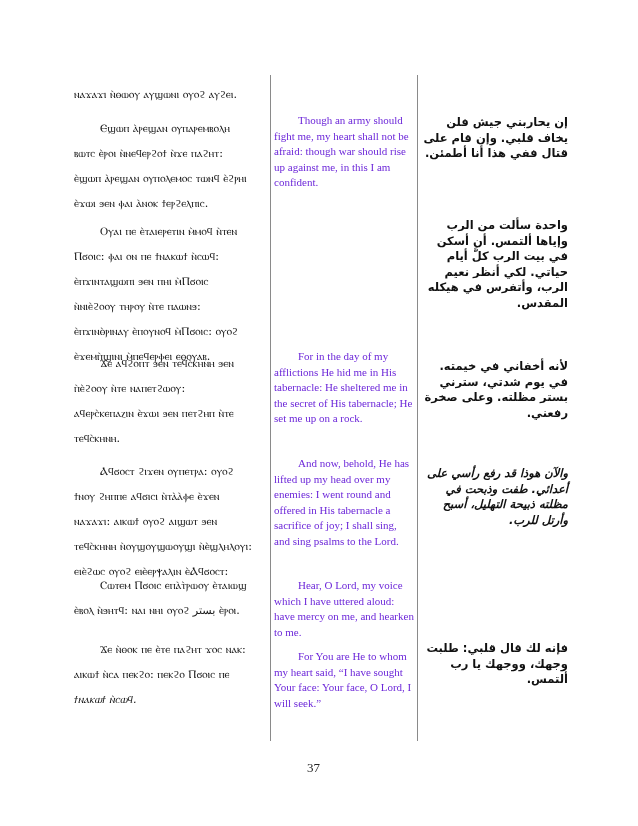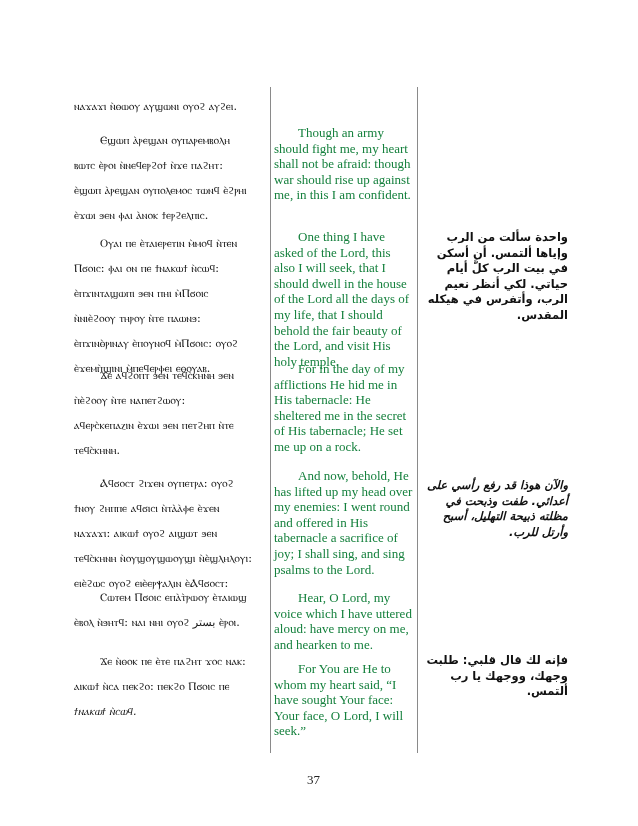--- a/index.html
+++ b/index.html
@@ -1,24 +1,24 @@
 <!DOCTYPE html>
 <html><head>
 <meta charset="utf-8">
 <style>
   html, body { margin: 0; padding: 0; background: #ffffff; }
   body { width: 638px; height: 826px; position: relative; overflow: hidden; color: #111; }
-  .page { position: absolute; left: 0; top: 12px; width: 638px; height: 620px; }
+  .page { position: absolute; left: 0; top: 0; width: 638px; height: 620px; }
   .divider { position: absolute; top: 75px; height: 666px; width: 1px; background: #8a8a8a; }
   .divider.d1 { left: 270px; }
   .divider.d2 { left: 417px; }
   .coptic { position: absolute; font-family: "DejaVu Serif", serif; font-size: 11.2px; color: #1a1a1a; }
   .coptic .line { position: absolute; left: 0; white-space: nowrap; }
   .coptic .line.indent { left: 26px; }
-  .english { position: absolute; left: 274px; width: 140px; font-family: "Liberation Serif", serif; font-size: 13px; line-height: 15.6px; color: #15803d; }
+  .english { position: absolute; left: 274px; width: 140px; font-family: "Liberation Serif", serif; font-size: 11px; line-height: 15.6px; color: #6d28d9; }
   .english .indent { display: inline-block; width: 24px; }
   .arabic { position: absolute; left: 422px; width: 146px; direction: rtl; text-align: right; font-family: "DejaVu Sans", sans-serif; font-weight: bold; font-size: 11.5px; line-height: 15.5px; color: #111; }
   .page-number { position: absolute; left: 307px; top: 760px; font-family: "Liberation Serif", serif; font-size: 13px; color: #222; }
 </style>
 </head>
 <body>
 
 <div class="page">
 
   <div class="divider d1"></div>
@@ -28,39 +28,40 @@
     <div class="line" style="top:0;">ⲛⲁϫⲁϫⲓ ⲛ̀ⲑⲱⲟⲩ ⲁⲩϣⲱⲛⲓ ⲟⲩⲟϩ ⲁⲩϩⲉⲓ.</div>
   </div>
 
   <div class="coptic" style="left:74px; top:122px;">
     <div class="line indent" style="top:0;">Ⲉϣⲱⲡ ⲁ̀ⲣⲉϣⲁⲛ ⲟⲩⲡⲁⲣⲉⲙⲃⲟⲗⲏ</div>
     <div class="line" style="top:25px;">ⲃⲱⲧⲥ ⲉ̀ⲣⲟⲓ ⲛ̀ⲛⲉϥⲉⲣϩⲟϯ ⲛ̀ϫⲉ ⲡⲁϩⲏⲧ:</div>
     <div class="line" style="top:50px;">ⲉ̀ϣⲱⲡ ⲁ̀ⲣⲉϣⲁⲛ ⲟⲩⲡⲟⲗⲉⲙⲟⲥ ⲧⲱⲛϥ ⲉ̀ϩⲣⲏⲓ</div>
     <div class="line" style="top:75px;">ⲉ̀ϫⲱⲓ ϧⲉⲛ ⲫⲁⲓ ⲁ̀ⲛⲟⲕ ϯⲉⲣϩⲉⲗⲡⲓⲥ.</div>
   </div>
   <div class="english" style="top:113px;"><span class="indent"></span><span>Though an army should fight me, my heart shall not be afraid: though war should rise up against me, in this I am confident.</span></div>
+  <div class="arabic" style="top:115px;">إن يحاربني جيش فلن يخاف قلبي. وإن قام على قتال ففي هذا أنا أطمئن.</div>
 
   <div class="coptic" style="left:74px; top:225px;">
     <div class="line indent" style="top:0;">Ⲟⲩⲁⲓ ⲡⲉ ⲉ̀ⲧⲁⲓⲉⲣⲉⲧⲓⲛ ⲙ̀ⲙⲟϥ ⲛ̀ⲧⲉⲛ</div>
     <div class="line" style="top:25px;">Ⲡϭⲟⲓⲥ: ⲫⲁⲓ ⲟⲛ ⲡⲉ ϯⲛⲁⲕⲱϯ ⲛ̀ⲥⲱϥ:</div>
     <div class="line" style="top:50px;">ⲉ̀ⲡϫⲓⲛⲧⲁϣⲱⲡⲓ ϧⲉⲛ ⲡⲏⲓ ⲙ̀Ⲡϭⲟⲓⲥ</div>
     <div class="line" style="top:75px;">ⲛ̀ⲛⲓⲉ̀ϩⲟⲟⲩ ⲧⲏⲣⲟⲩ ⲛ̀ⲧⲉ ⲡⲁⲱⲛϧ:</div>
     <div class="line" style="top:100px;">ⲉ̀ⲡϫⲓⲛⲑ̀ⲣⲓⲛⲁⲩ ⲉ̀ⲡⲟⲩⲛⲟϥ ⲙ̀Ⲡϭⲟⲓⲥ: ⲟⲩⲟϩ</div>
     <div class="line" style="top:125px;">ⲉ̀ϫⲉⲙⲡ̀ϣⲓⲛⲓ ⲙ̀ⲡⲉϥⲉⲣⲫⲉⲓ ⲉⲑⲟⲩⲁⲃ.</div>
   </div>
-  <div class="english" style="top:217px;"><span class="indent"></span><span>One thing I have asked of the Lord, this also I will seek, that I should dwell in the house of the Lord all the days of my life, that I should behold the fair beauty of the Lord, and visit His holy temple.</span></div>
   <div class="arabic" style="top:218px;">واحدة سألت من الرب وإياها ألتمس. أن أسكن في بيت الرب كلَّ أيام حياتي. لكي أنظر نعيم الرب، وأتفرس في هيكله المقدس.</div>
 
   <div class="coptic" style="left:74px; top:357px;">
     <div class="line indent" style="top:0;">Ϫⲉ ⲁϥϩⲟⲡⲧ ϧⲉⲛ ⲧⲉϥⲥ̀ⲕⲏⲛⲏ ϧⲉⲛ</div>
     <div class="line" style="top:25px;">ⲡ̀ⲉ̀ϩⲟⲟⲩ ⲛ̀ⲧⲉ ⲛⲁⲡⲉⲧϩⲱⲟⲩ:</div>
     <div class="line" style="top:50px;">ⲁϥⲉⲣⲥ̀ⲕⲉⲡⲁⲍⲓⲛ ⲉ̀ϫⲱⲓ ϧⲉⲛ ⲡⲉⲧϩⲏⲡ ⲛ̀ⲧⲉ</div>
     <div class="line" style="top:75px;">ⲧⲉϥⲥ̀ⲕⲏⲛⲏ.</div>
   </div>
   <div class="english" style="top:349px;"><span class="indent"></span><span>For in the day of my afflictions He hid me in His tabernacle: He sheltered me in the secret of His tabernacle; He set me up on a rock.</span></div>
+  <div class="arabic" style="top:359px;">لأنه أخفاني في خيمته. في يوم شدتي، سترني بستر مظلته. وعلى صخرة رفعني.</div>
 
   <div class="coptic" style="left:74px; top:465px;">
     <div class="line indent" style="top:0;">Ⲁϥϭⲟⲥⲧ ϩⲓϫⲉⲛ ⲟⲩⲡⲉⲧⲣⲁ: ⲟⲩⲟϩ</div>
     <div class="line" style="top:25px;">ϯⲛⲟⲩ ϩⲏⲡⲡⲉ ⲁϥϭⲓⲥⲓ ⲛ̀ⲧⲁ̀ⲁ̀ⲫⲉ ⲉ̀ϫⲉⲛ</div>
     <div class="line" style="top:50px;">ⲛⲁϫⲁϫⲓ: ⲁⲓⲕⲱϯ ⲟⲩⲟϩ ⲁⲓϣⲱⲧ ϧⲉⲛ</div>
     <div class="line" style="top:75px;">ⲧⲉϥⲥ̀ⲕⲏⲛⲏ ⲛ̀ⲟⲩϣⲟⲩϣⲱⲟⲩϣⲓ ⲛ̀ⲉ̀ϣⲗⲏⲗⲟⲩⲓ:</div>
     <div class="line" style="top:100px;">ⲉⲓⲉ̀ϩⲱⲥ ⲟⲩⲟϩ ⲉⲓⲉ̀ⲉⲣⲯⲁⲗⲓⲛ ⲉ̀Ⲁϥϭⲟⲥⲧ:</div>
   </div>
   <div class="english" style="top:456px;"><span class="indent"></span><span>And now, behold, He has lifted up my head over my enemies: I went round and offered in His tabernacle a sacrifice of joy; I shall sing, and sing psalms to the Lord.</span></div>
   <div class="arabic" style="top:466px;font-style:italic;">والآن هوذا قد رفع رأسي على أعدائي. طفت وذبحت في مظلته ذبيحة التهليل، أسبح وأرتل للرب.</div>

